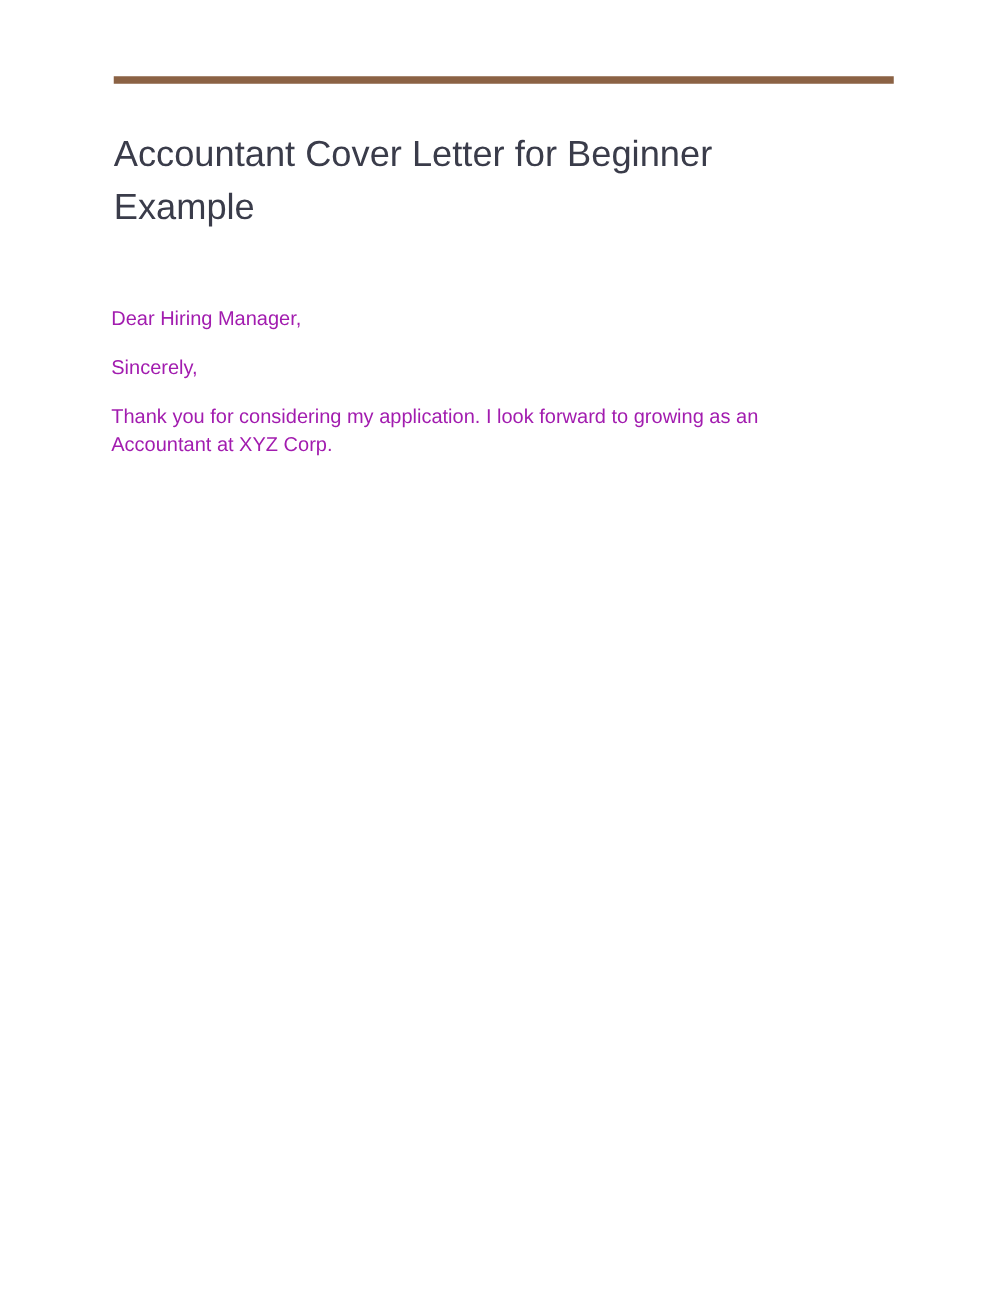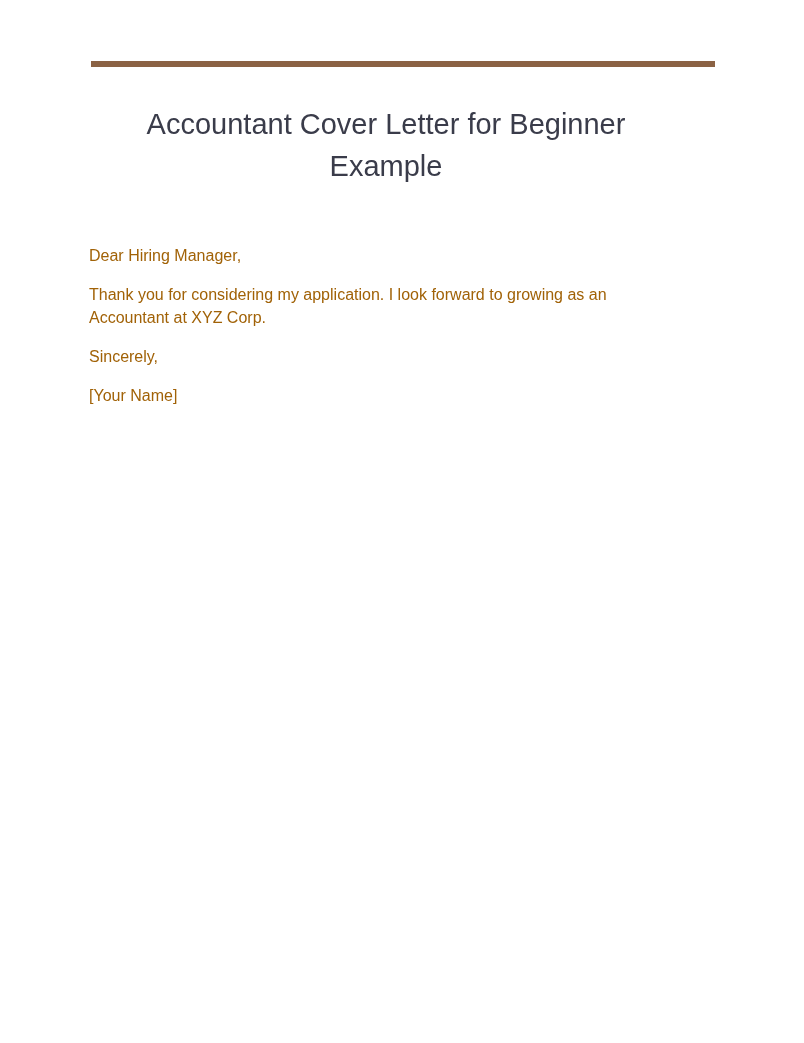--- a/index.html
+++ b/index.html
@@ -21,44 +21,42 @@
       width: 624px;
       height: 6px;
       background: #8b6244;
     }
     .title {
       position: absolute;
       left: 91px;
       top: 103px;
       width: 590px;
       margin: 0;
-      text-align: center;
       font-weight: normal;
       font-size: 29px;
       line-height: 42px;
       color: #3a3c4a;
     }
     .body-text {
       position: absolute;
       left: 89px;
       top: 244px;
       width: 600px;
-      color: #a16207;
+      color: #a21caf;
       font-size: 16px;
       line-height: 23px;
     }
     .body-text p {
       margin: 0 0 16px 0;
     }
   </style>
 </head>
 <body>
 
 <div class="top-rule"></div>
 
 <h1 class="title">Accountant Cover Letter for Beginner Example</h1>
 
 <div class="body-text">
   <p>Dear Hiring Manager,</p>
+  <p>Sincerely,</p>
   <p>Thank you for considering my application. I look forward to growing as an Accountant at XYZ Corp.</p>
-  <p>Sincerely,</p>
-  <p>[Your Name]</p>
 </div>
 
 </body></html>

